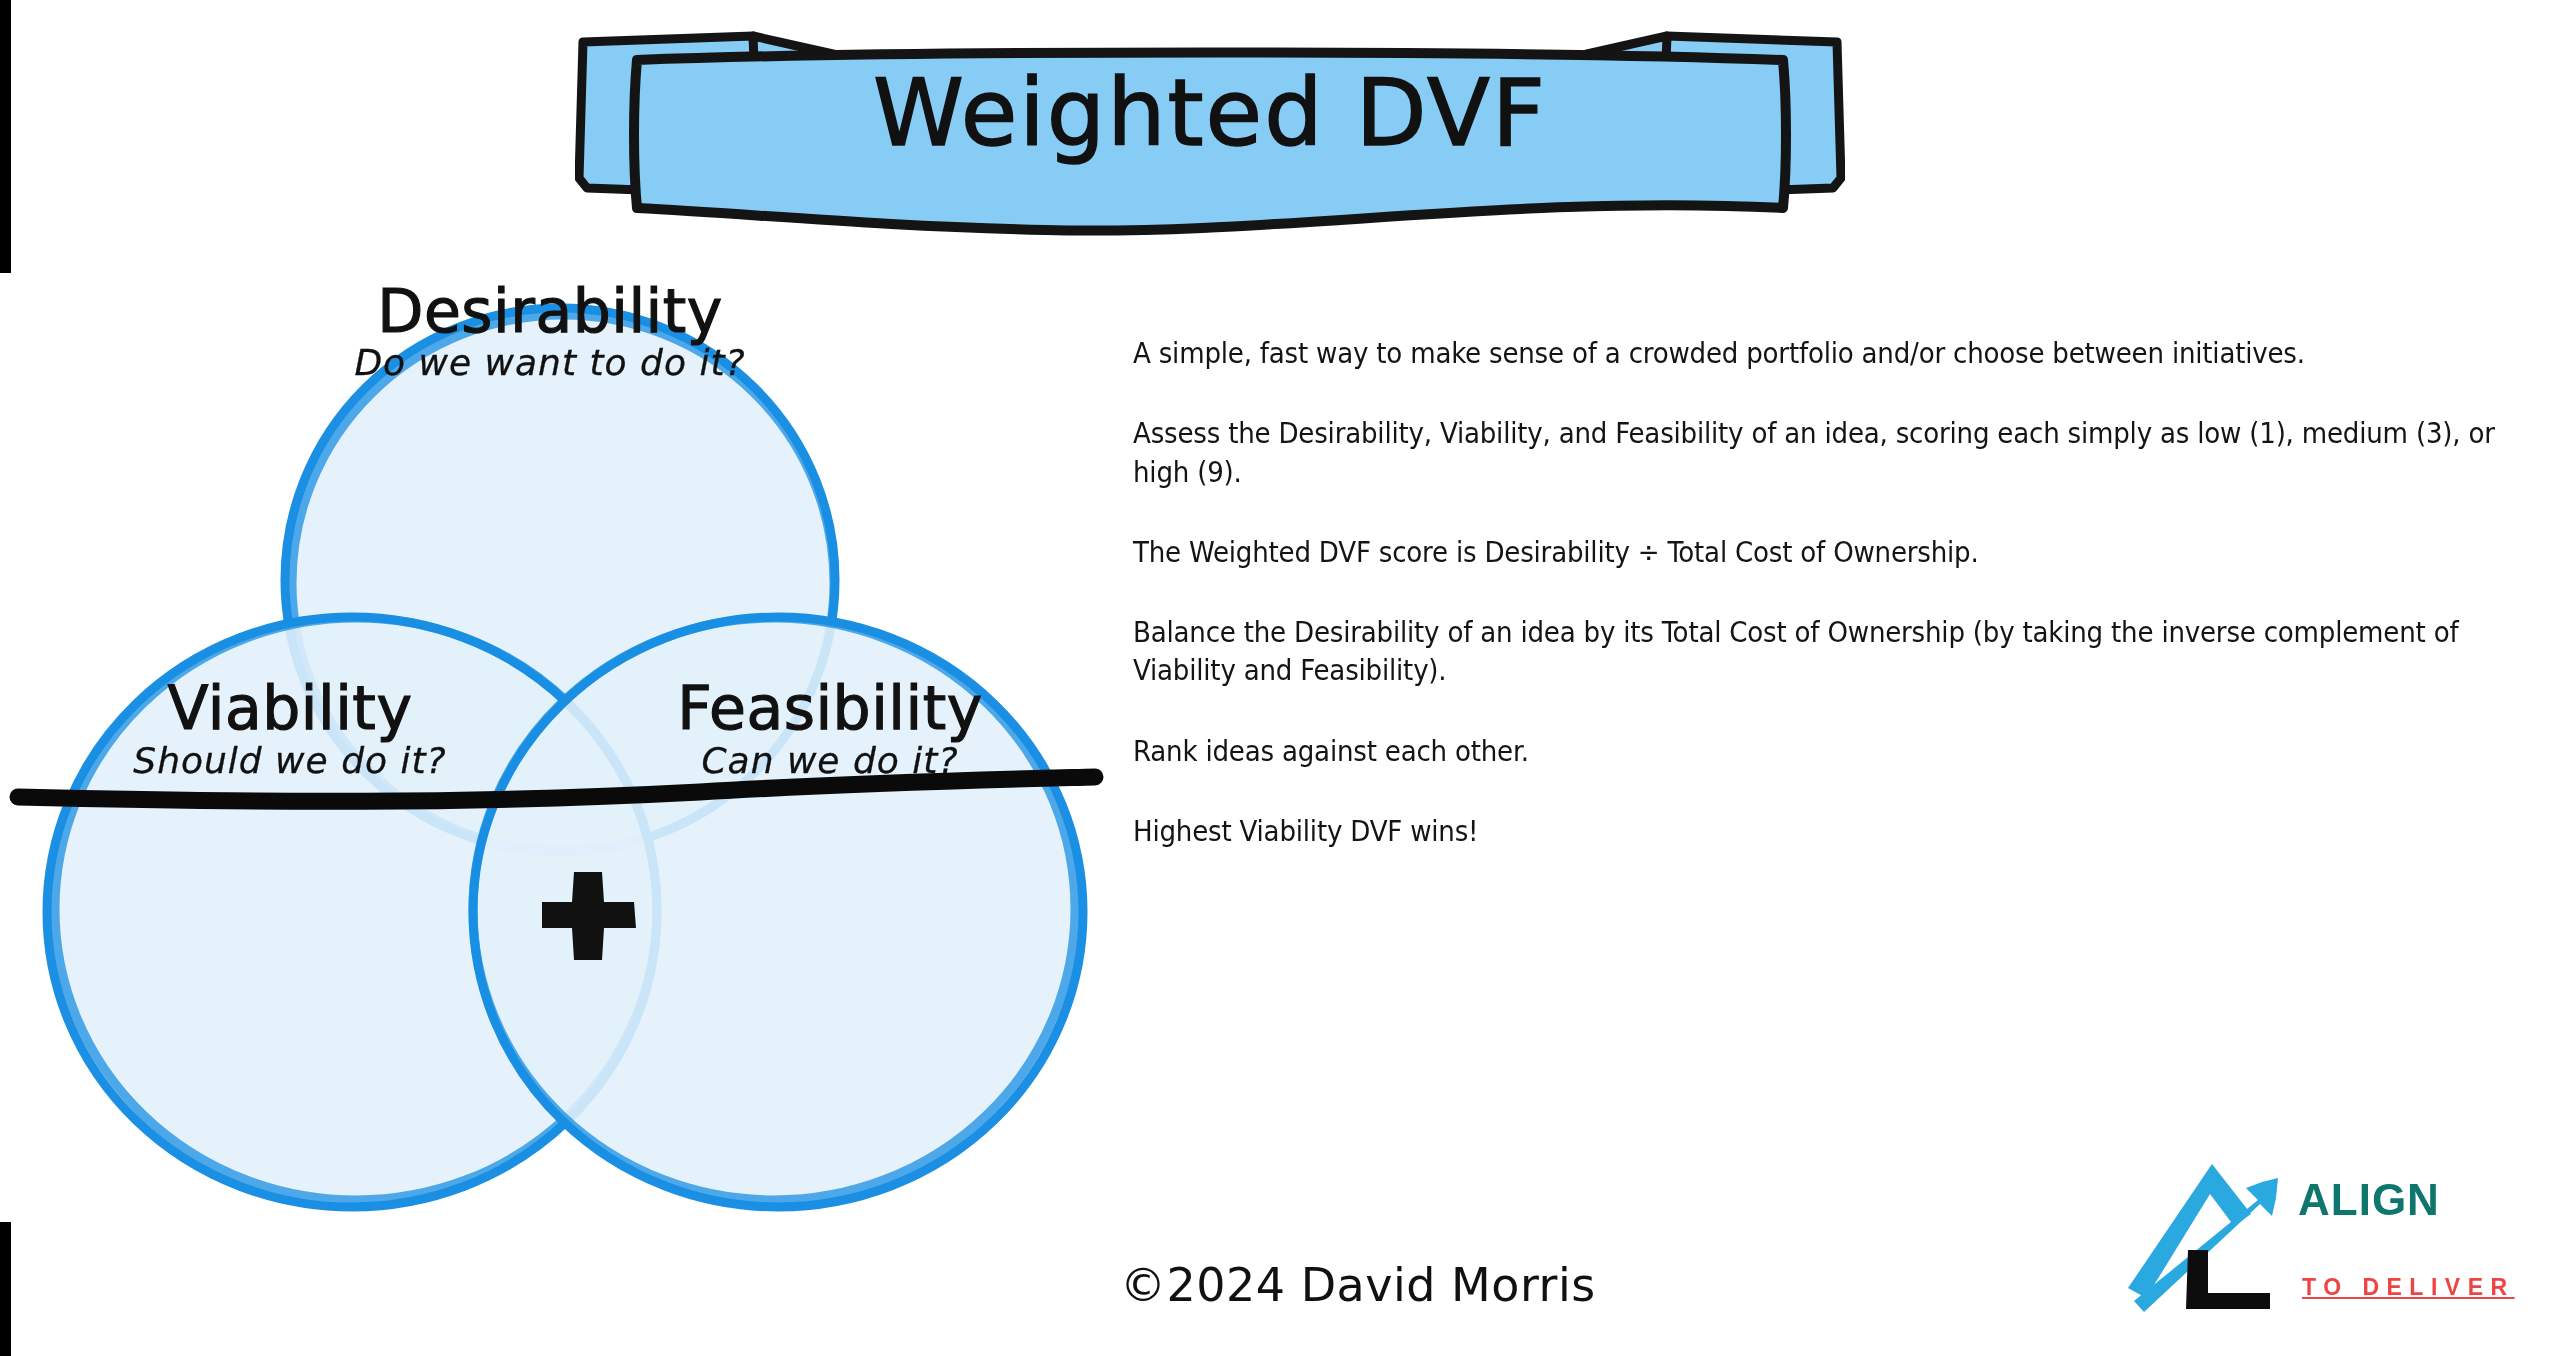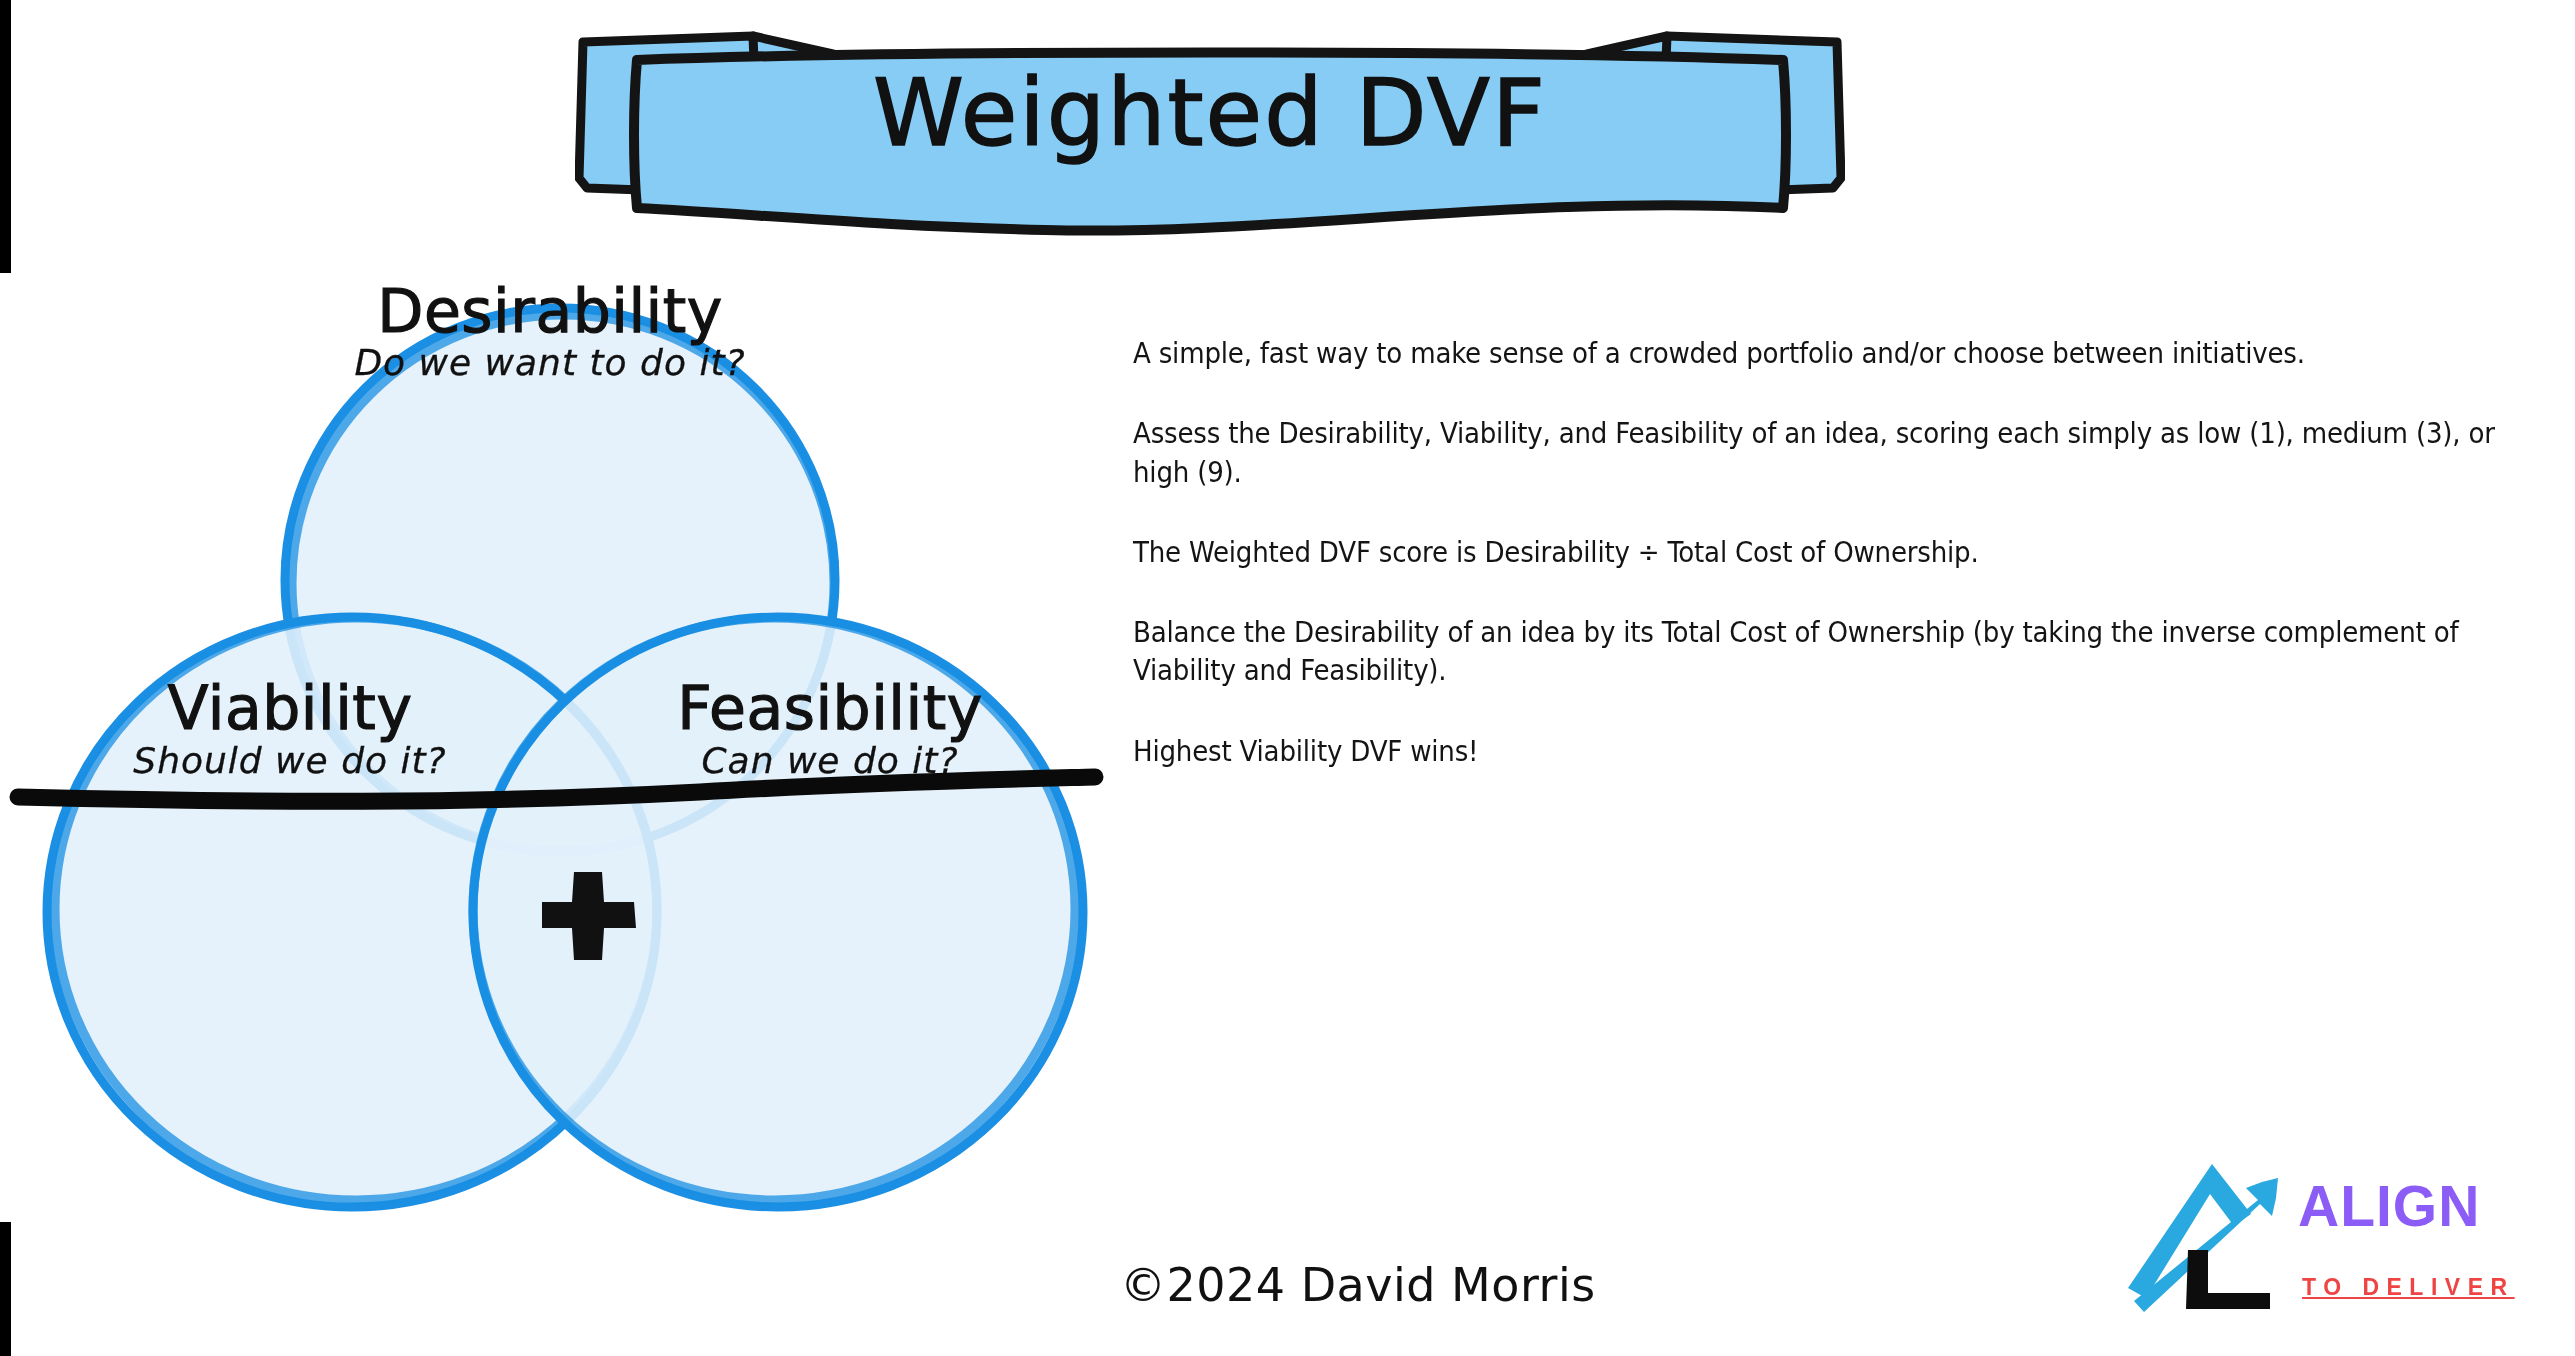--- a/index.html
+++ b/index.html
@@ -121,23 +121,23 @@
     left: 2110px;
     top: 1152px;
     width: 430px;
     height: 170px;
   }
   #logo-wordmark {
     position: absolute;
     left: 188px;
     top: 26px;
     font-family: "Liberation Sans", sans-serif;
-    font-size: 57px;
+    font-size: 44px;
     font-weight: 700;
-    color: #8b5cf6;
+    color: #0f766e;
     letter-spacing: 1px;
     line-height: 1;
   }
   #logo-tagline {
     position: absolute;
     left: 192px;
     top: 124px;
     font-family: "Liberation Sans", sans-serif;
     font-size: 23px;
     font-weight: 700;
@@ -204,20 +204,21 @@
 
     <div class="venn-label venn-sub" id="label-viability-sub">Should we do it?</div>
     <div class="venn-label venn-sub" id="label-feasibility-sub">Can we do it?</div>
   </div>
 
   <div id="copy">
     <p>A simple, fast way to make sense of a crowded portfolio and/or choose between initiatives.</p>
     <p>Assess the Desirability, Viability, and Feasibility of an idea, scoring each simply as low (1), medium (3), or high (9).</p>
     <p>The Weighted DVF score is Desirability ÷ Total Cost of Ownership.</p>
     <p>Balance the Desirability of an idea by its Total Cost of Ownership (by taking the inverse complement of Viability and Feasibility).</p>
+    <p>Rank ideas against each other.</p>
     <p>Highest Viability DVF wins!</p>
   </div>
 
   <div id="copyright">©2024 David Morris</div>
 
   <div id="logo">
     <svg width="176" height="170" viewBox="0 0 176 170" xmlns="http://www.w3.org/2000/svg">
 
       <path d="M102 12 L141 62 L124 74 L100 42 L36 146 L18 136 Z" fill="#2aa8e0"></path>
 

